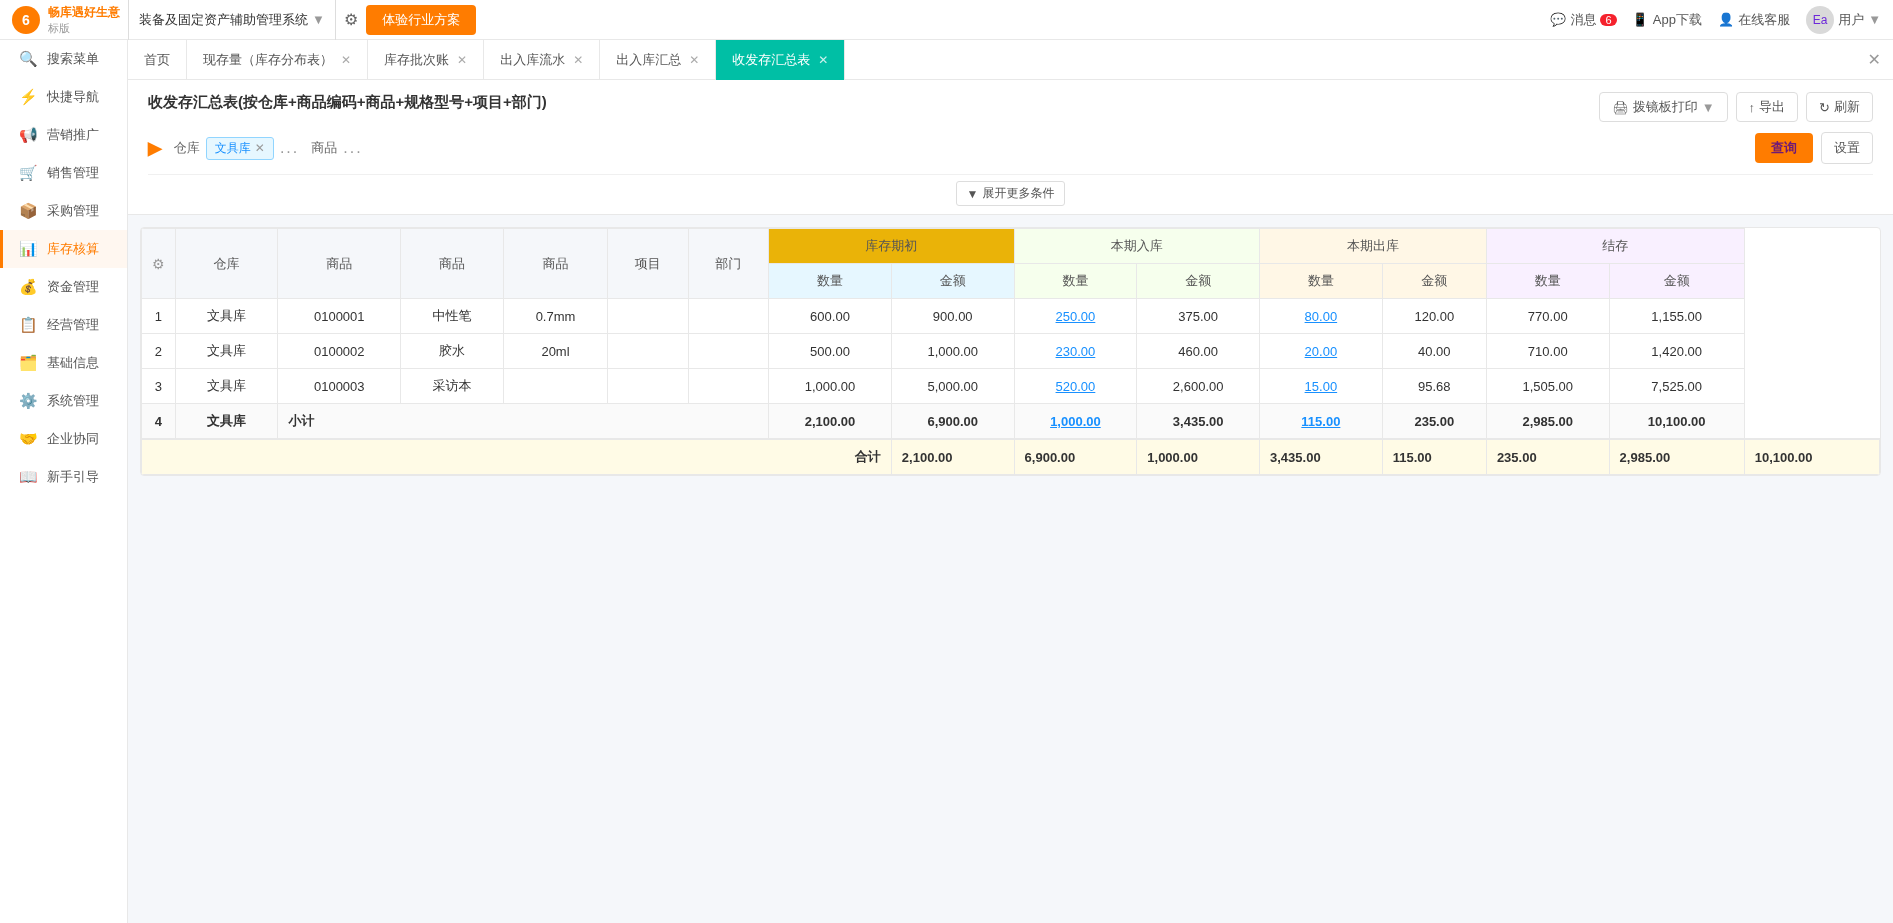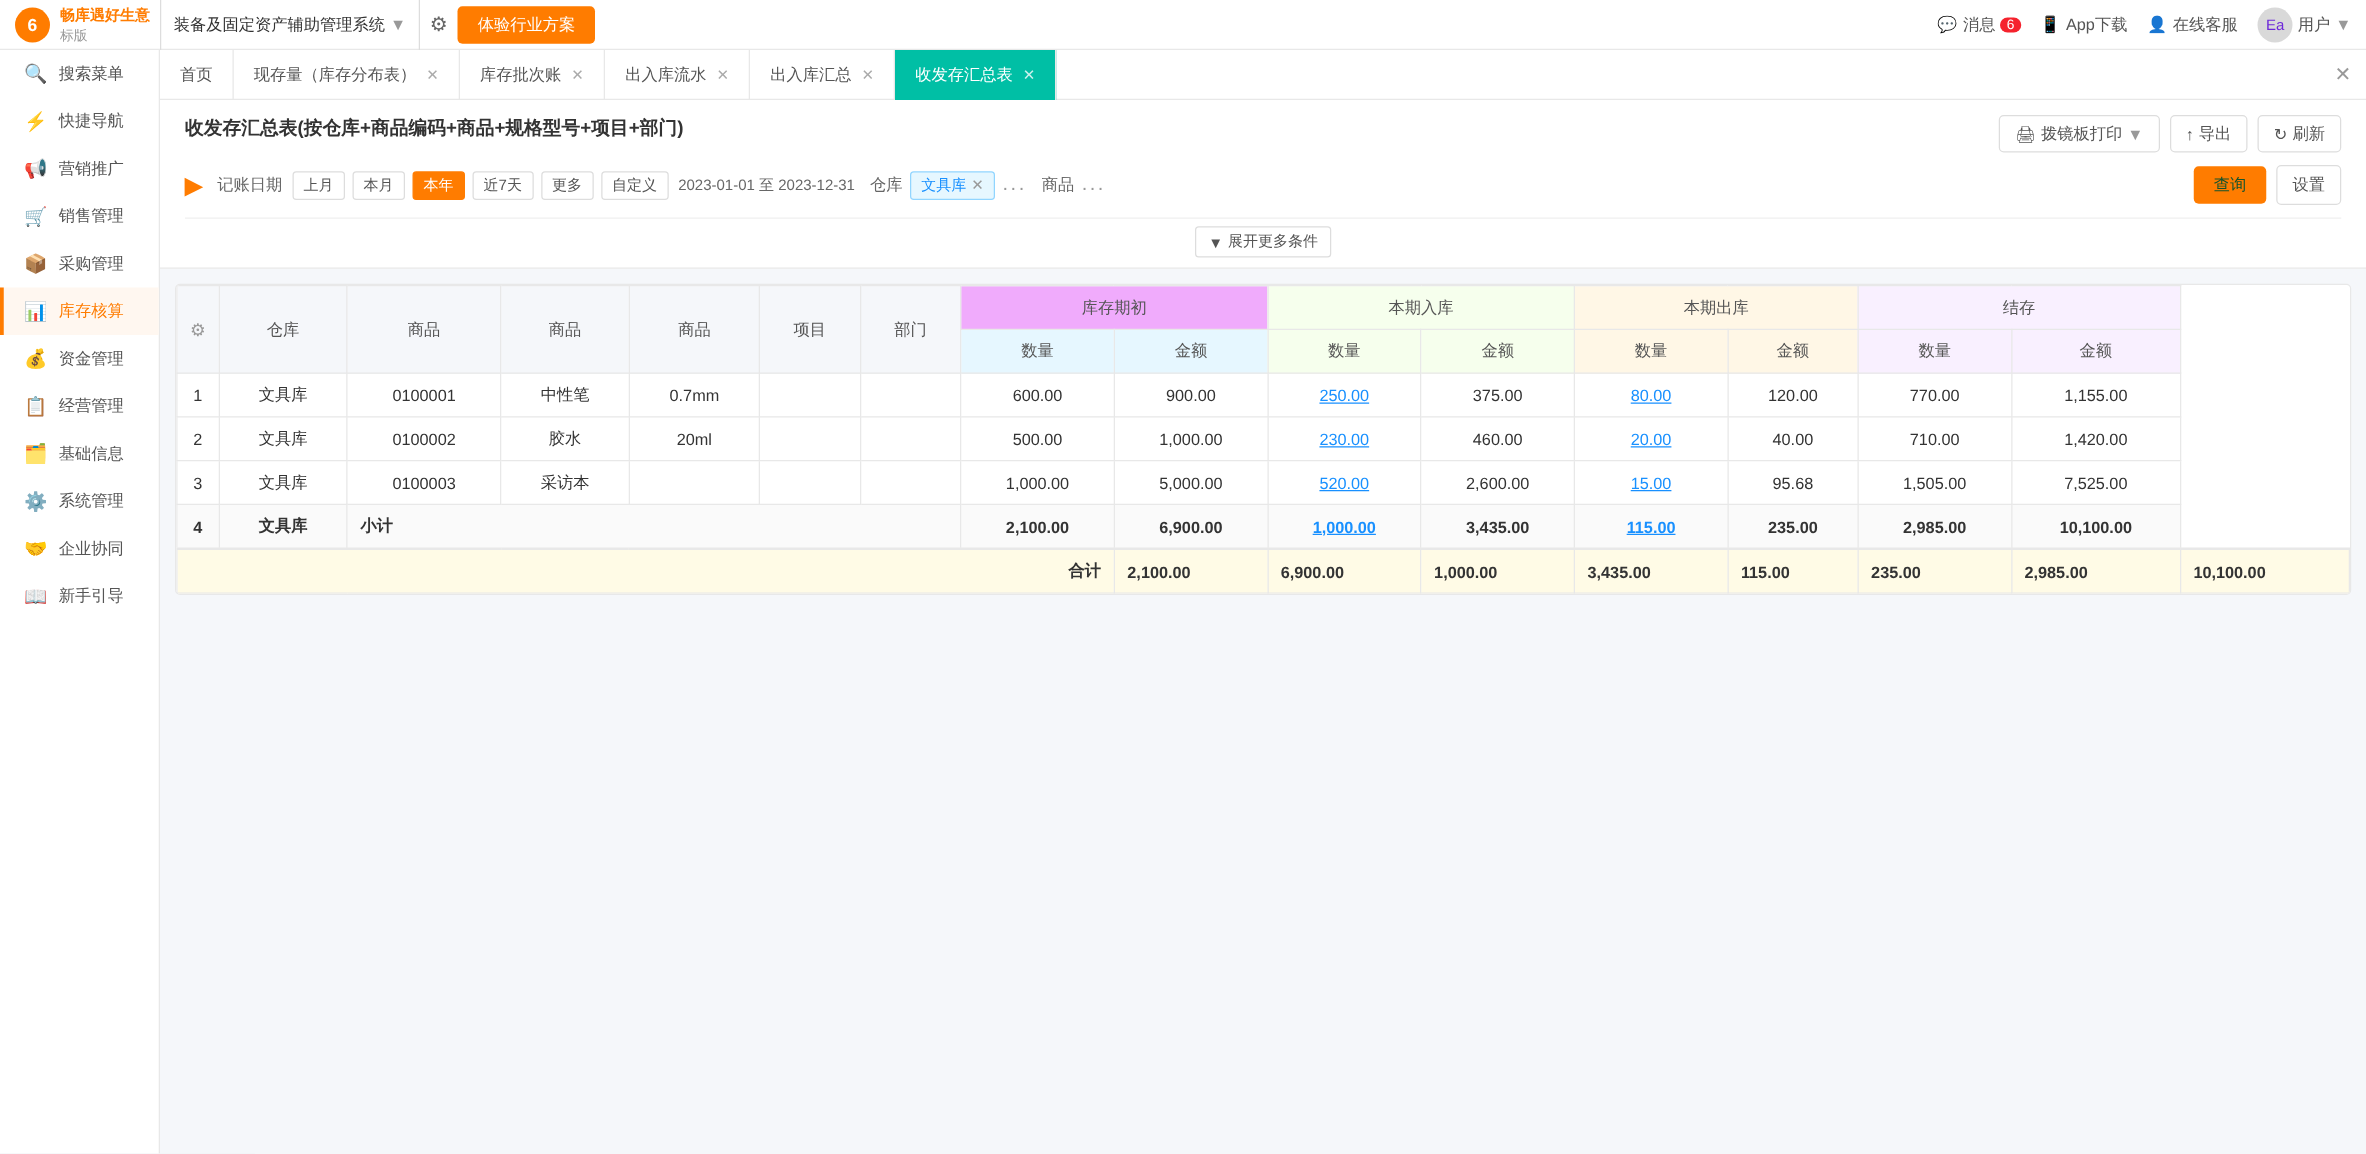--- a/index.html
+++ b/index.html
@@ -45,21 +45,21 @@
     .date-range { font-size: 12px; color: #666; }
     .warehouse-filter { display: flex; align-items: center; gap: 6px; }
     .warehouse-tag { display: flex; align-items: center; gap: 4px; background: #e6f7ff; border: 1px solid #91d5ff; border-radius: 3px; padding: 2px 8px; font-size: 12px; color: #1890ff; }
     .tag-close { cursor: pointer; color: #999; }
     .goods-filter { display: flex; align-items: center; gap: 6px; }
     .filter-dots { color: #999; cursor: pointer; font-size: 16px; letter-spacing: 2px; }
     .expand-btn { display: flex; align-items: center; gap: 4px; color: #555; font-size: 12px; cursor: pointer; border: 1px solid #ddd; border-radius: 3px; padding: 3px 10px; background: #fff; }
     .print-btn { display: flex; align-items: center; gap: 4px; border: 1px solid #ddd; background: #fff; padding: 5px 12px; border-radius: 4px; cursor: pointer; font-size: 13px; color: #555; }
     .export-btn { display: flex; align-items: center; gap: 4px; border: 1px solid #ddd; background: #fff; padding: 5px 12px; border-radius: 4px; cursor: pointer; font-size: 13px; color: #555; }
     .refresh-btn { display: flex; align-items: center; gap: 4px; border: 1px solid #ddd; background: #fff; padding: 5px 12px; border-radius: 4px; cursor: pointer; font-size: 13px; color: #555; }
-    .query-btn { background: #ff7c00; color: #14532d; border: none; padding: 6px 16px; border-radius: 4px; cursor: pointer; font-size: 13px; }
+    .query-btn { background: #ff7c00; color: #701a75; border: none; padding: 6px 16px; border-radius: 4px; cursor: pointer; font-size: 13px; font-weight: bold; }
     .settings-btn { background: #fff; border: 1px solid #ddd; padding: 6px 12px; border-radius: 4px; cursor: pointer; font-size: 13px; color: #555; }
 
     
     .table-container { margin: 12px; background: #fff; border-radius: 4px; border: 1px solid #e8e8e8; overflow: auto; }
     table { width: 100%; border-collapse: collapse; font-size: 13px; }
     thead tr th { background: #f5f7fa; padding: 8px 10px; text-align: center; color: #555; font-weight: 500; border: 1px solid #e8e8e8; white-space: nowrap; }
     tbody tr td { padding: 8px 10px; text-align: center; border: 1px solid #e8e8e8; color: #333; }
     tbody tr.subtotal { background: #fafafa; font-weight: bold; }
     .link-text { color: #1890ff; text-decoration: underline; cursor: pointer; }
     .table-settings-col { width: 32px; }
@@ -217,32 +217,20 @@
               </div>
               <div class="refresh-btn">
                 <span>↻</span>
                 <span>刷新</span>
               </div>
             </div>
           </div>
 
           <div class="filter-bar">
             <span class="filter-arrow">▶</span>
-            <div class="filter-section">
-              <span class="filter-label">记账日期</span>
-              <div class="date-filter">
-                <button class="date-btn">上月</button>
-                <button class="date-btn">本月</button>
-                <button class="date-btn active">本年</button>
-                <button class="date-btn">近7天</button>
-                <button class="date-btn">更多</button>
-                <button class="date-btn">自定义</button>
-              </div>
-              <div class="date-range">2023-01-01 至 2023-12-31</div>
-            </div>
             <div class="warehouse-filter">
               <span class="filter-label">仓库</span>
               <div class="warehouse-tag">
                 <span>文具库</span>
                 <span class="tag-close">✕</span>
               </div>
               <span class="filter-dots">...</span>
             </div>
             <div class="goods-filter">
               <span class="filter-label">商品</span>
@@ -268,21 +256,21 @@
               <tr>
                 <th rowspan="2" class="table-settings-col">
                   <span class="gear-icon">⚙</span>
                 </th>
                 <th rowspan="2">仓库</th>
                 <th rowspan="2">商品</th>
                 <th rowspan="2">商品</th>
                 <th rowspan="2">商品</th>
                 <th rowspan="2">项目</th>
                 <th rowspan="2">部门</th>
-                <th colspan="2" style="background:#f0abfc;margin-left:43px;">库存期初</th>
+                <th colspan="2" style="background:#eab308;margin-left:43px;">库存期初</th>
                 <th colspan="2" style="background:#f6ffed;">本期入库</th>
                 <th colspan="2" style="background:#fff7e6;">本期出库</th>
                 <th colspan="2" style="background:#f9f0ff;">结存</th>
               </tr>
               <tr>
                 <th style="background:#e6f7ff;">数量</th>
                 <th style="background:#e6f7ff;">金额</th>
                 <th style="background:#f6ffed;">数量</th>
                 <th style="background:#f6ffed;">金额</th>
                 <th style="background:#fff7e6;">数量</th>

